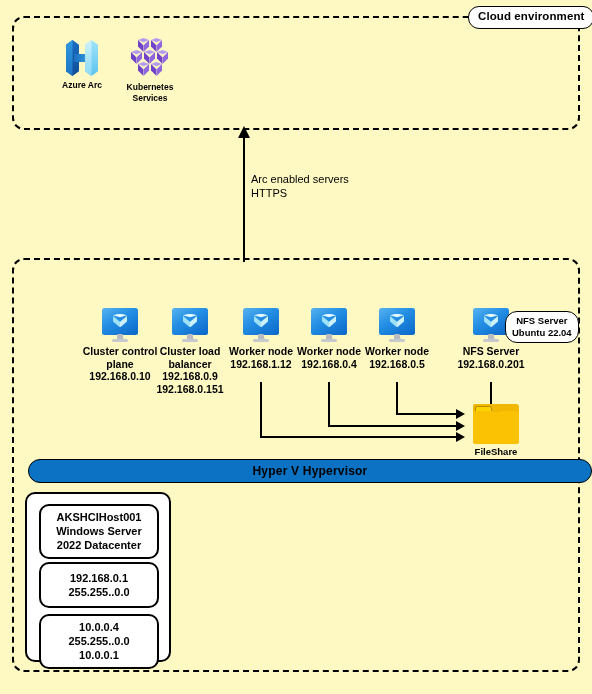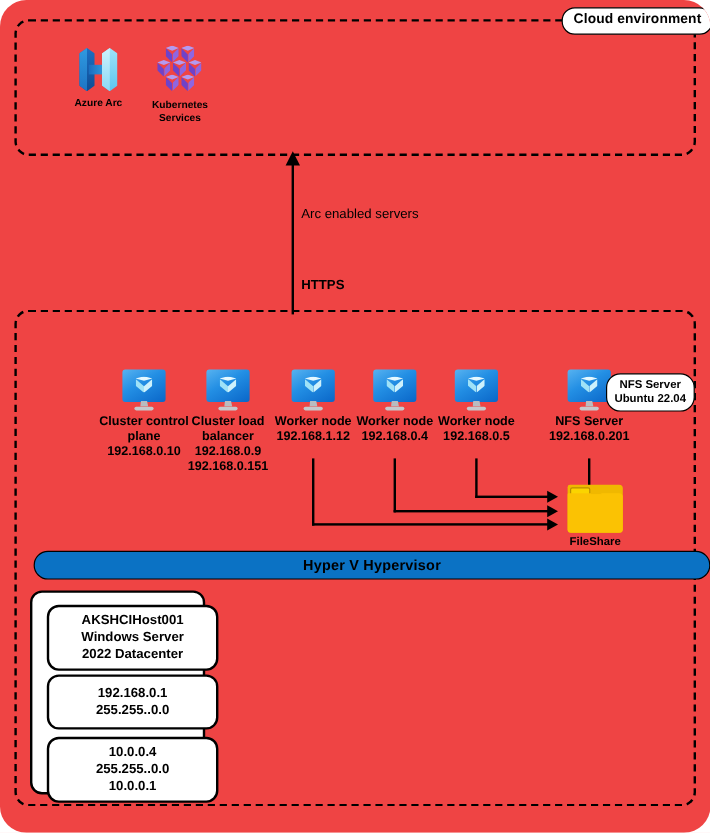--- a/index.html
+++ b/index.html
@@ -9,23 +9,22 @@
     background: #ffffff;
   }
   body {
     font-family: "Liberation Sans", sans-serif;
     -webkit-font-smoothing: antialiased;
   }
   #canvas {
     position: relative;
     width: 592px;
     height: 694px;
-    background: #ef4444;
+    background: #fef9c3;
     overflow: hidden;
-    border-radius: 22px;
   }
 
   
   .env-box {
     position: absolute;
     border: 2px dashed #000000;
     border-radius: 12px;
     box-sizing: border-box;
     background: transparent;
   }
@@ -76,21 +75,21 @@
   }
   #arc-arrow-label {
     position: absolute;
     left: 251px;
     top: 172px;
     font-size: 11px;
     color: #000000;
     line-height: 14px;
     white-space: nowrap;
   }
-  #arc-arrow-label .bold { font-weight: bold; margin-top: 45px; }
+  #arc-arrow-label .bold { font-weight: normal; }
 
   
   .node {
     position: absolute;
     width: 96px;
     text-align: center;
   }
   .monitor {
     position: relative;
     width: 36px;
@@ -262,21 +261,21 @@
     width: 146px;
     height: 170px;
     box-sizing: border-box;
     border: 2px solid #000000;
     border-radius: 10px;
     background: #ffffff;
   }
   .host-card {
     position: absolute;
     left: 12px;
-    width: 143px;
+    width: 120px;
     box-sizing: border-box;
     border: 2px solid #000000;
     border-radius: 10px;
     background: #ffffff;
     text-align: center;
     font-size: 11px;
     font-weight: bold;
     color: #000000;
     line-height: 14px;
     padding: 4px 2px 5px 2px;

